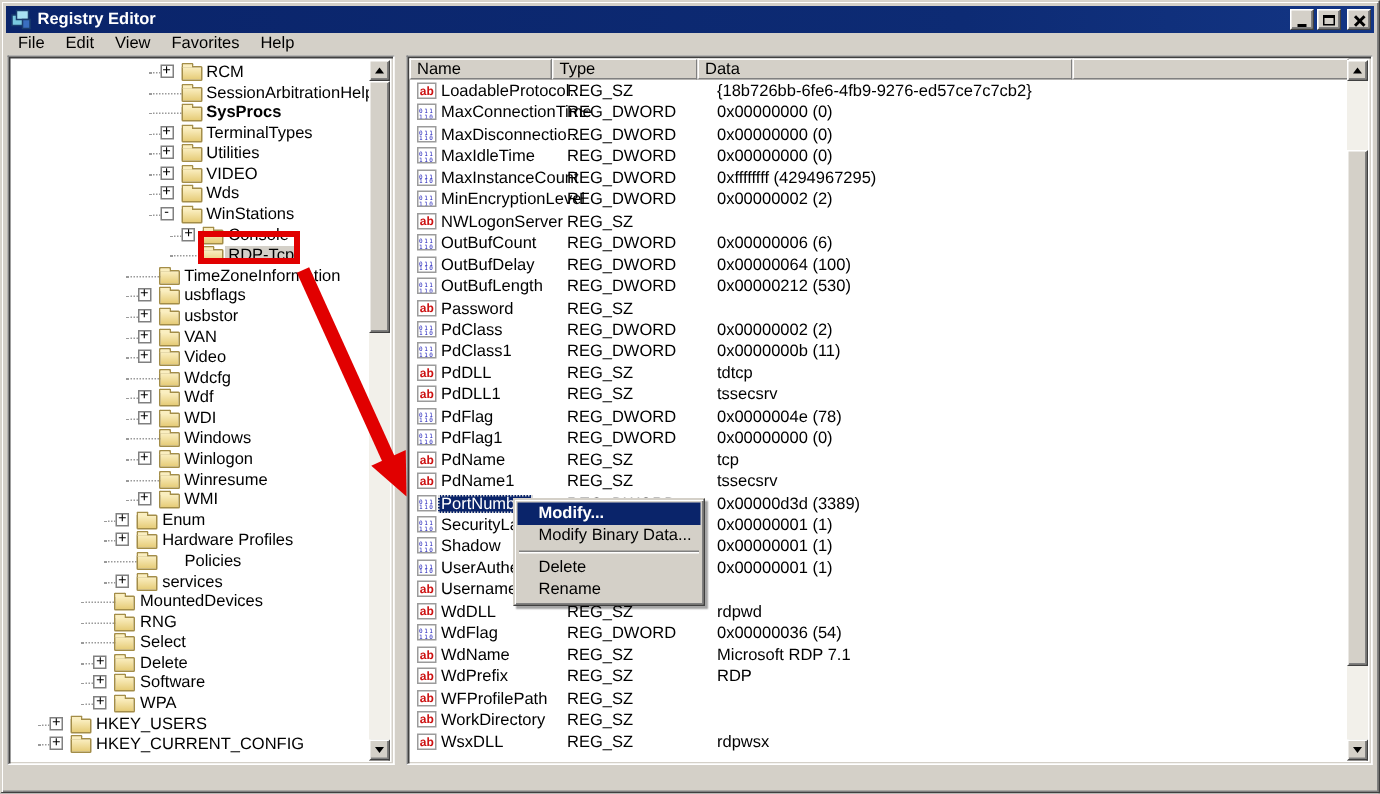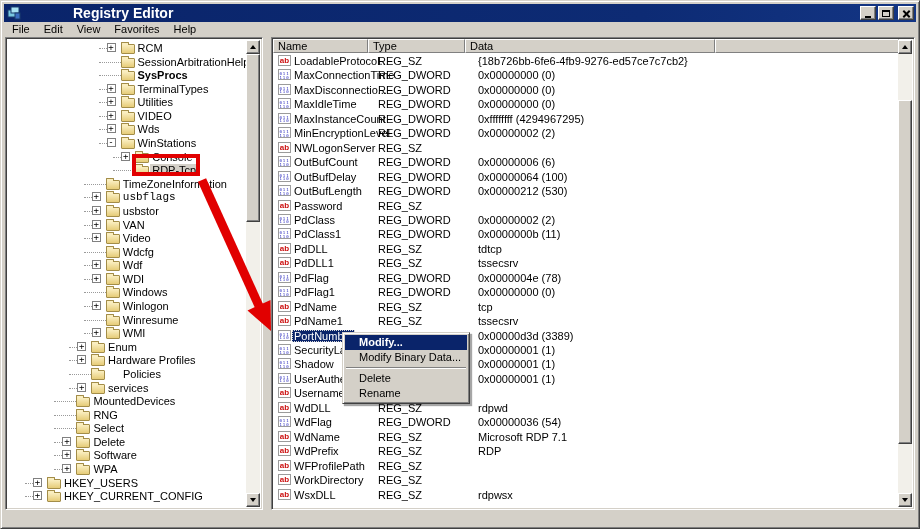--- a/index.html
+++ b/index.html
@@ -14,21 +14,21 @@
     border: 1px solid; border-color: #d8d4cc #404040 #404040 #d8d4cc;
     box-shadow: inset 1px 1px 0 #ffffff, inset -1px -1px 0 #808080;
   }
   
   .titlebar {
     position: absolute; left: 3px; top: 3px; right: 3px; height: 18px;
     background: linear-gradient(90deg, #0a246a 0%, #0d2b74 70%, #133584 100%);
     display: flex; align-items: center; padding: 0 2px;
   }
   .title-icon { width: 14px; height: 14px; margin: 0 4px 0 1px; flex: 0 0 auto; }
-  .title-text { color: #fff; font-weight: bold; font-size: 14px; flex: 1; margin-left: 48px; }
+  .title-text { color: #fff; font-weight: bold; font-size: 11px; flex: 1; }
   .tbtns { display: flex; align-items: center; }
   .tbtn {
     width: 16px; height: 14px; margin-left: 2px; background: #d4d0c8;
     border: 1px solid; border-color: #ffffff #404040 #404040 #ffffff;
     box-shadow: inset -1px -1px 0 #808080;
     display: flex; align-items: center; justify-content: center; position: relative;
   }
   .glyph-min { width: 6px; height: 2px; background: #000; margin-top: 7px; }
   .glyph-max { width: 8px; height: 7px; border: 1px solid #000; border-top-width: 2px; }
   .glyph-close { position: relative; width: 9px; height: 9px; }
@@ -224,21 +224,21 @@
         </div>
         <div class="tree-row" style="top: 138.8px;">
           <div class="stub" style="left: 77.8px; width: 24px;"></div>
           <div class="folder" style="left: 99.8px;"></div>
           <div class="tlabel" style="left: 114.8px;">TimeZoneInformation</div>
         </div>
         <div class="tree-row" style="top: 152.38px;">
           <div class="stub" style="left: 77.8px; width: 8px;"></div>
           <div class="expandbox" style="left: 85.8px;">+</div>
           <div class="folder" style="left: 99.8px;"></div>
-          <div class="tlabel" style="left: 114.8px; font-family: Liberation Mono, monospace;">usbflags</div>
+          <div class="tlabel" style="left: 114.8px;">usbflags</div>
         </div>
         <div class="tree-row" style="top: 165.96px;">
           <div class="stub" style="left: 77.8px; width: 8px;"></div>
           <div class="expandbox" style="left: 85.8px;">+</div>
           <div class="folder" style="left: 99.8px;"></div>
           <div class="tlabel" style="left: 114.8px;">usbstor</div>
         </div>
         <div class="tree-row" style="top: 179.54px;">
           <div class="stub" style="left: 77.8px; width: 8px;"></div>
           <div class="expandbox" style="left: 85.8px;">+</div>

